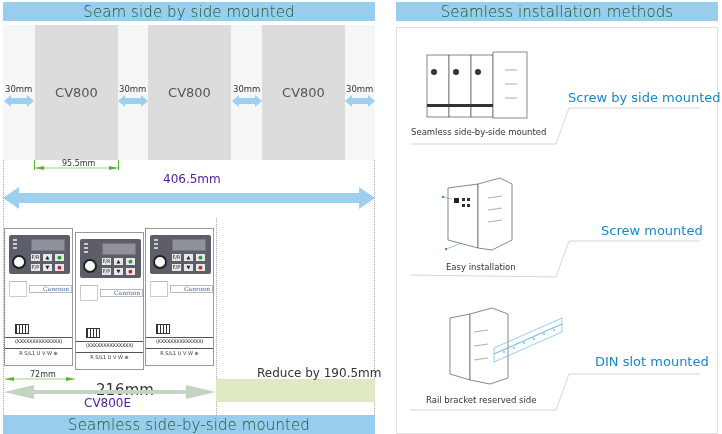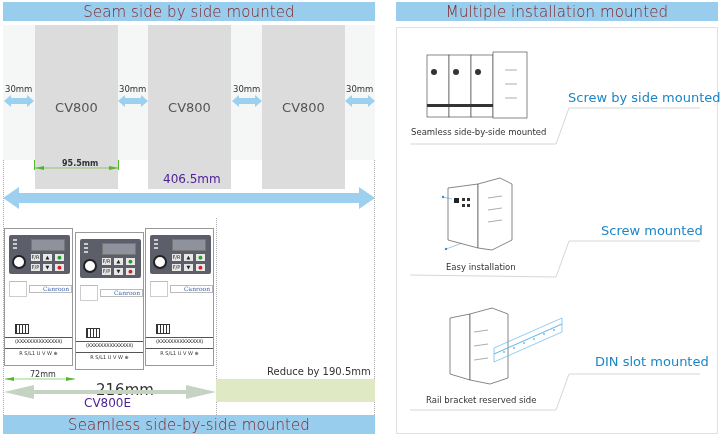--- a/index.html
+++ b/index.html
@@ -1,31 +1,31 @@
 <!DOCTYPE html>
 <html><head>
 <meta charset="utf-8">
 <style>
   * { box-sizing: border-box; margin: 0; padding: 0; }
   html, body { width: 722px; height: 434px; background: #ffffff; overflow: hidden; }
   body { position: relative; font-family: "DejaVu Sans", "Liberation Sans", sans-serif; color: #444; }
 
   .banner {
-    position: absolute; background: #99cded; color: #7f1d1d;
+    position: absolute; background: #99cded; color: #14532d;
     font-size: 15px; text-align: center; font-weight: 300; letter-spacing: 0.1px;
     display: flex; align-items: center; justify-content: center;
   }
   #left-title { left: 3px; top: 2px; width: 372px; height: 19px; }
   #right-title { left: 396px; top: 2px; width: 322px; height: 19px; }
   #left-bottom { left: 3px; top: 415px; width: 372px; height: 19px; }
 
   
   .top-area { position: absolute; left: 3px; top: 25px; width: 372px; height: 135px; background: #f5f6f6; }
   .unit-box {
-    position: absolute; top: 25px; width: 83px; height: 164px; background: #dcdcdc;
+    position: absolute; top: 25px; width: 83px; height: 135px; background: #dcdcdc;
     display: flex; align-items: center; justify-content: center; font-size: 13px; color: #555;
   }
   .gap-label { position: absolute; font-size: 8.5px; color: #333; top: 84px; }
   .gap-arrow { position: absolute; top: 94px; width: 30px; height: 14px; }
 
   .dim-green-label { position: absolute; font-size: 8px; color: #333; }
   .big-label { position: absolute; font-size: 12px; color: #4c1d95; }
 
   .dotted-v { position: absolute; width: 0; border-left: 1px dotted #aaa; }
 
@@ -81,21 +81,21 @@
     <polygon points="0,7 7,1 7,4 23,4 23,1 30,7 23,13 23,10 7,10 7,13" fill="#9cd0ee"></polygon>
   </svg>
 
 <svg style="left:34px; top:160px; width:85px; height:12px;" viewBox="0 0 85 12">
   <line x1="0.5" y1="0" x2="0.5" y2="10" stroke="#55b52e" stroke-width="1"></line>
   <line x1="84.5" y1="0" x2="84.5" y2="10" stroke="#55b52e" stroke-width="1"></line>
   <line x1="1" y1="8" x2="84" y2="8" stroke="#55b52e" stroke-width="0.6"></line>
   <polygon points="1,8 10,6 10,10" fill="#55b52e"></polygon>
   <polygon points="84,8 75,6 75,10" fill="#55b52e"></polygon>
 </svg>
-<div class="dim-green-label" style="left:62px; top:159px;font-weight:bold;">95.5mm</div>
+<div class="dim-green-label" style="left:62px; top:159px;">95.5mm</div>
 
 <div class="big-label" style="left:163px; top:172px;">406.5mm</div>
 
 <svg style="left:3px; top:187px; width:372px; height:22px;" viewBox="0 0 372 22">
   <polygon points="0,11 16,0 16,6 356,6 356,0 372,11 356,22 356,16 16,16 16,22" fill="#9cd0ee"></polygon>
 </svg>
 
 <div class="dotted-v" style="left:3px; top:160px; height:255px;"></div>
 <div class="dotted-v" style="left:374px; top:160px; height:255px;"></div>
 <div class="dotted-v" style="left:216px; top:218px; height:197px;"></div>
@@ -176,25 +176,25 @@
 </svg>
 <div class="dim-green-label" style="left:30px; top:370px;">72mm</div>
 
 <div class="dim-green-label" style="left:96px; top:381px; font-size:15px;">216mm</div>
 <svg style="left:4px; top:385px; width:212px; height:14px;" viewBox="0 0 212 14">
   <polygon points="0,7 30,0 30,5 182,5 182,0 212,7 182,14 182,9 30,9 30,14" fill="#c5d3c2"></polygon>
 </svg>
 <div class="big-label" style="left:84px; top:396px; font-size:12px;">CV800E</div>
 
 <div class="reduce-band"></div>
-<div class="dim-green-label" style="left:267px; top:366px; font-size:10px;">Reduce by 190.5mm</div>
+<div class="dim-green-label" style="left:257px; top:366px; font-size:12px;">Reduce by 190.5mm</div>
 
 <div class="banner" id="left-bottom">Seamless side-by-side mounted</div>
 
-<div class="banner" id="right-title">Multiple installation mounted</div>
+<div class="banner" id="right-title">Seamless installation methods</div>
 <div class="right-panel"></div>
 
 <svg style="left:425px; top:52px; width:105px; height:70px;" viewBox="0 0 105 70">
   <g fill="#fff" stroke="#555" stroke-width="0.7">
     <rect x="2" y="3" width="22" height="62"></rect>
       <rect x="24" y="3" width="22" height="62"></rect>
       <rect x="46" y="3" width="22" height="62"></rect>
     <rect x="68" y="0" width="34" height="66"></rect>
   </g>
   <g fill="#333">

